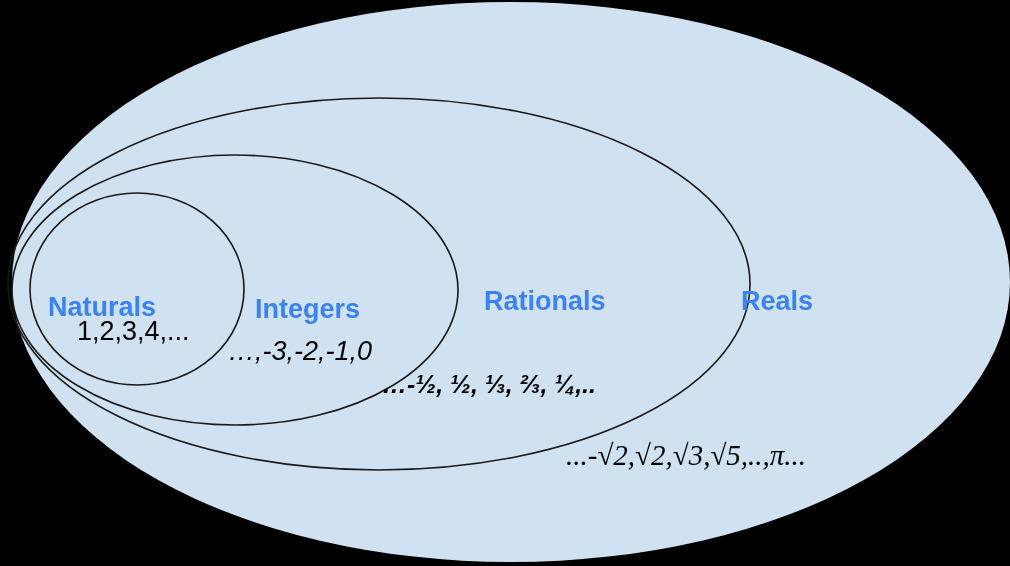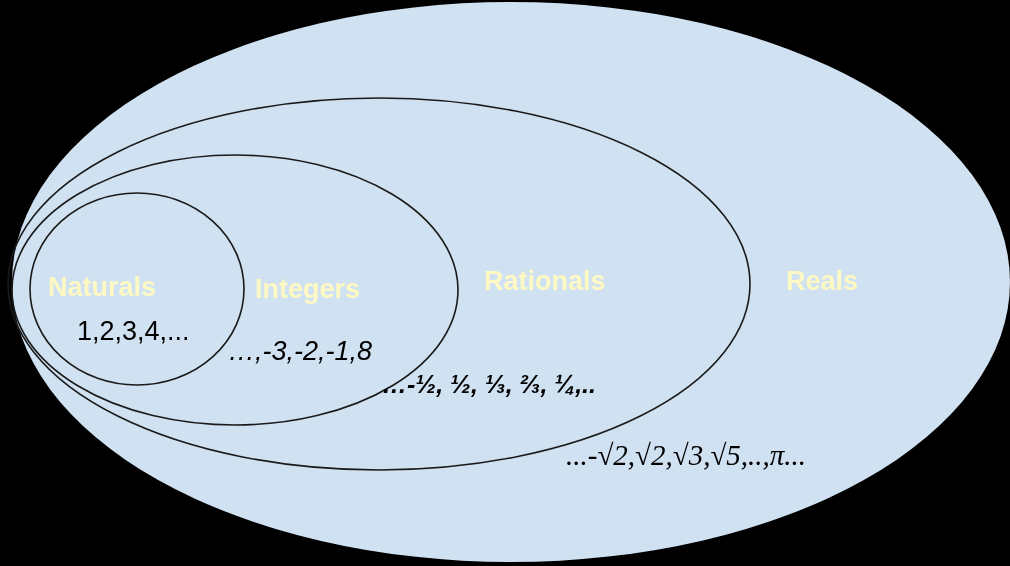--- a/index.html
+++ b/index.html
@@ -27,23 +27,24 @@
     left: 0;
     top: 0;
     width: 1010px;
     height: 566px;
   }
   .set-name {
     position: absolute;
     font-family: "Liberation Sans", sans-serif;
     font-weight: bold;
     font-size: 27px;
-    color: #fef9c3;
+    color: #3b82f6;
     white-space: nowrap;
     line-height: 1;
+    margin-top: 20px;
   }
   .set-members {
     position: absolute;
     font-family: "Liberation Sans", sans-serif;
     font-style: italic;
     font-size: 27px;
     color: #000000;
     white-space: nowrap;
     line-height: 1;
   }
@@ -60,42 +61,42 @@
     font-size: 25px;
   }
 
   
   #label-naturals      { left: 48px;  top: 274px; }
   #members-naturals    { left: 70px;  top: 318px; }
   #label-integers      { left: 255px; top: 276px; text-align: center; }
   #members-integers    { left: 228px; top: 338px; }
   #label-rationals     { left: 484px; top: 268px; text-align: center; }
   #members-rationals   { left: 382px; top: 372px; }
-  #label-reals         { left: 786px; top: 268px; }
+  #label-reals         { left: 741px; top: 268px; }
   #members-reals       { left: 566px; top: 441px; }
 </style>
 </head>
 <body>
 
 <div id="canvas">
 
   <svg id="diagram-svg" viewBox="0 0 1010 566" xmlns="http://www.w3.org/2000/svg">
     <ellipse cx="511" cy="282" rx="499" ry="280" fill="#d0e1f2" stroke="none"></ellipse>
     <ellipse cx="379" cy="284" rx="371" ry="186" fill="none" stroke="#1a1a1a" stroke-width="1.6"></ellipse>
     <ellipse cx="235" cy="290" rx="223" ry="135" fill="none" stroke="#1a1a1a" stroke-width="1.6"></ellipse>
     <ellipse cx="137" cy="289" rx="107" ry="96" fill="none" stroke="#1a1a1a" stroke-width="1.6"></ellipse>
   </svg>
 
   <div class="labels-layer">
 
     <div class="set-name" id="label-naturals">Naturals</div>
     <div class="set-members upright" id="members-naturals">1,2,3,4,...</div>
 
     <div class="set-name" id="label-integers">Integers</div>
-    <div class="set-members" id="members-integers">…,-3,-2,-1,8</div>
+    <div class="set-members" id="members-integers">…,-3,-2,-1,0</div>
 
     <div class="set-name" id="label-rationals">Rationals</div>
     <div class="set-members frac" id="members-rationals">…-½, ½, ⅓, ⅔, ¼,..</div>
 
     <div class="set-name" id="label-reals">Reals</div>
     <div class="set-members serif-math" id="members-reals">...-√2,√2,√3,√5,..,π...</div>
 
   </div>
 </div>
 

